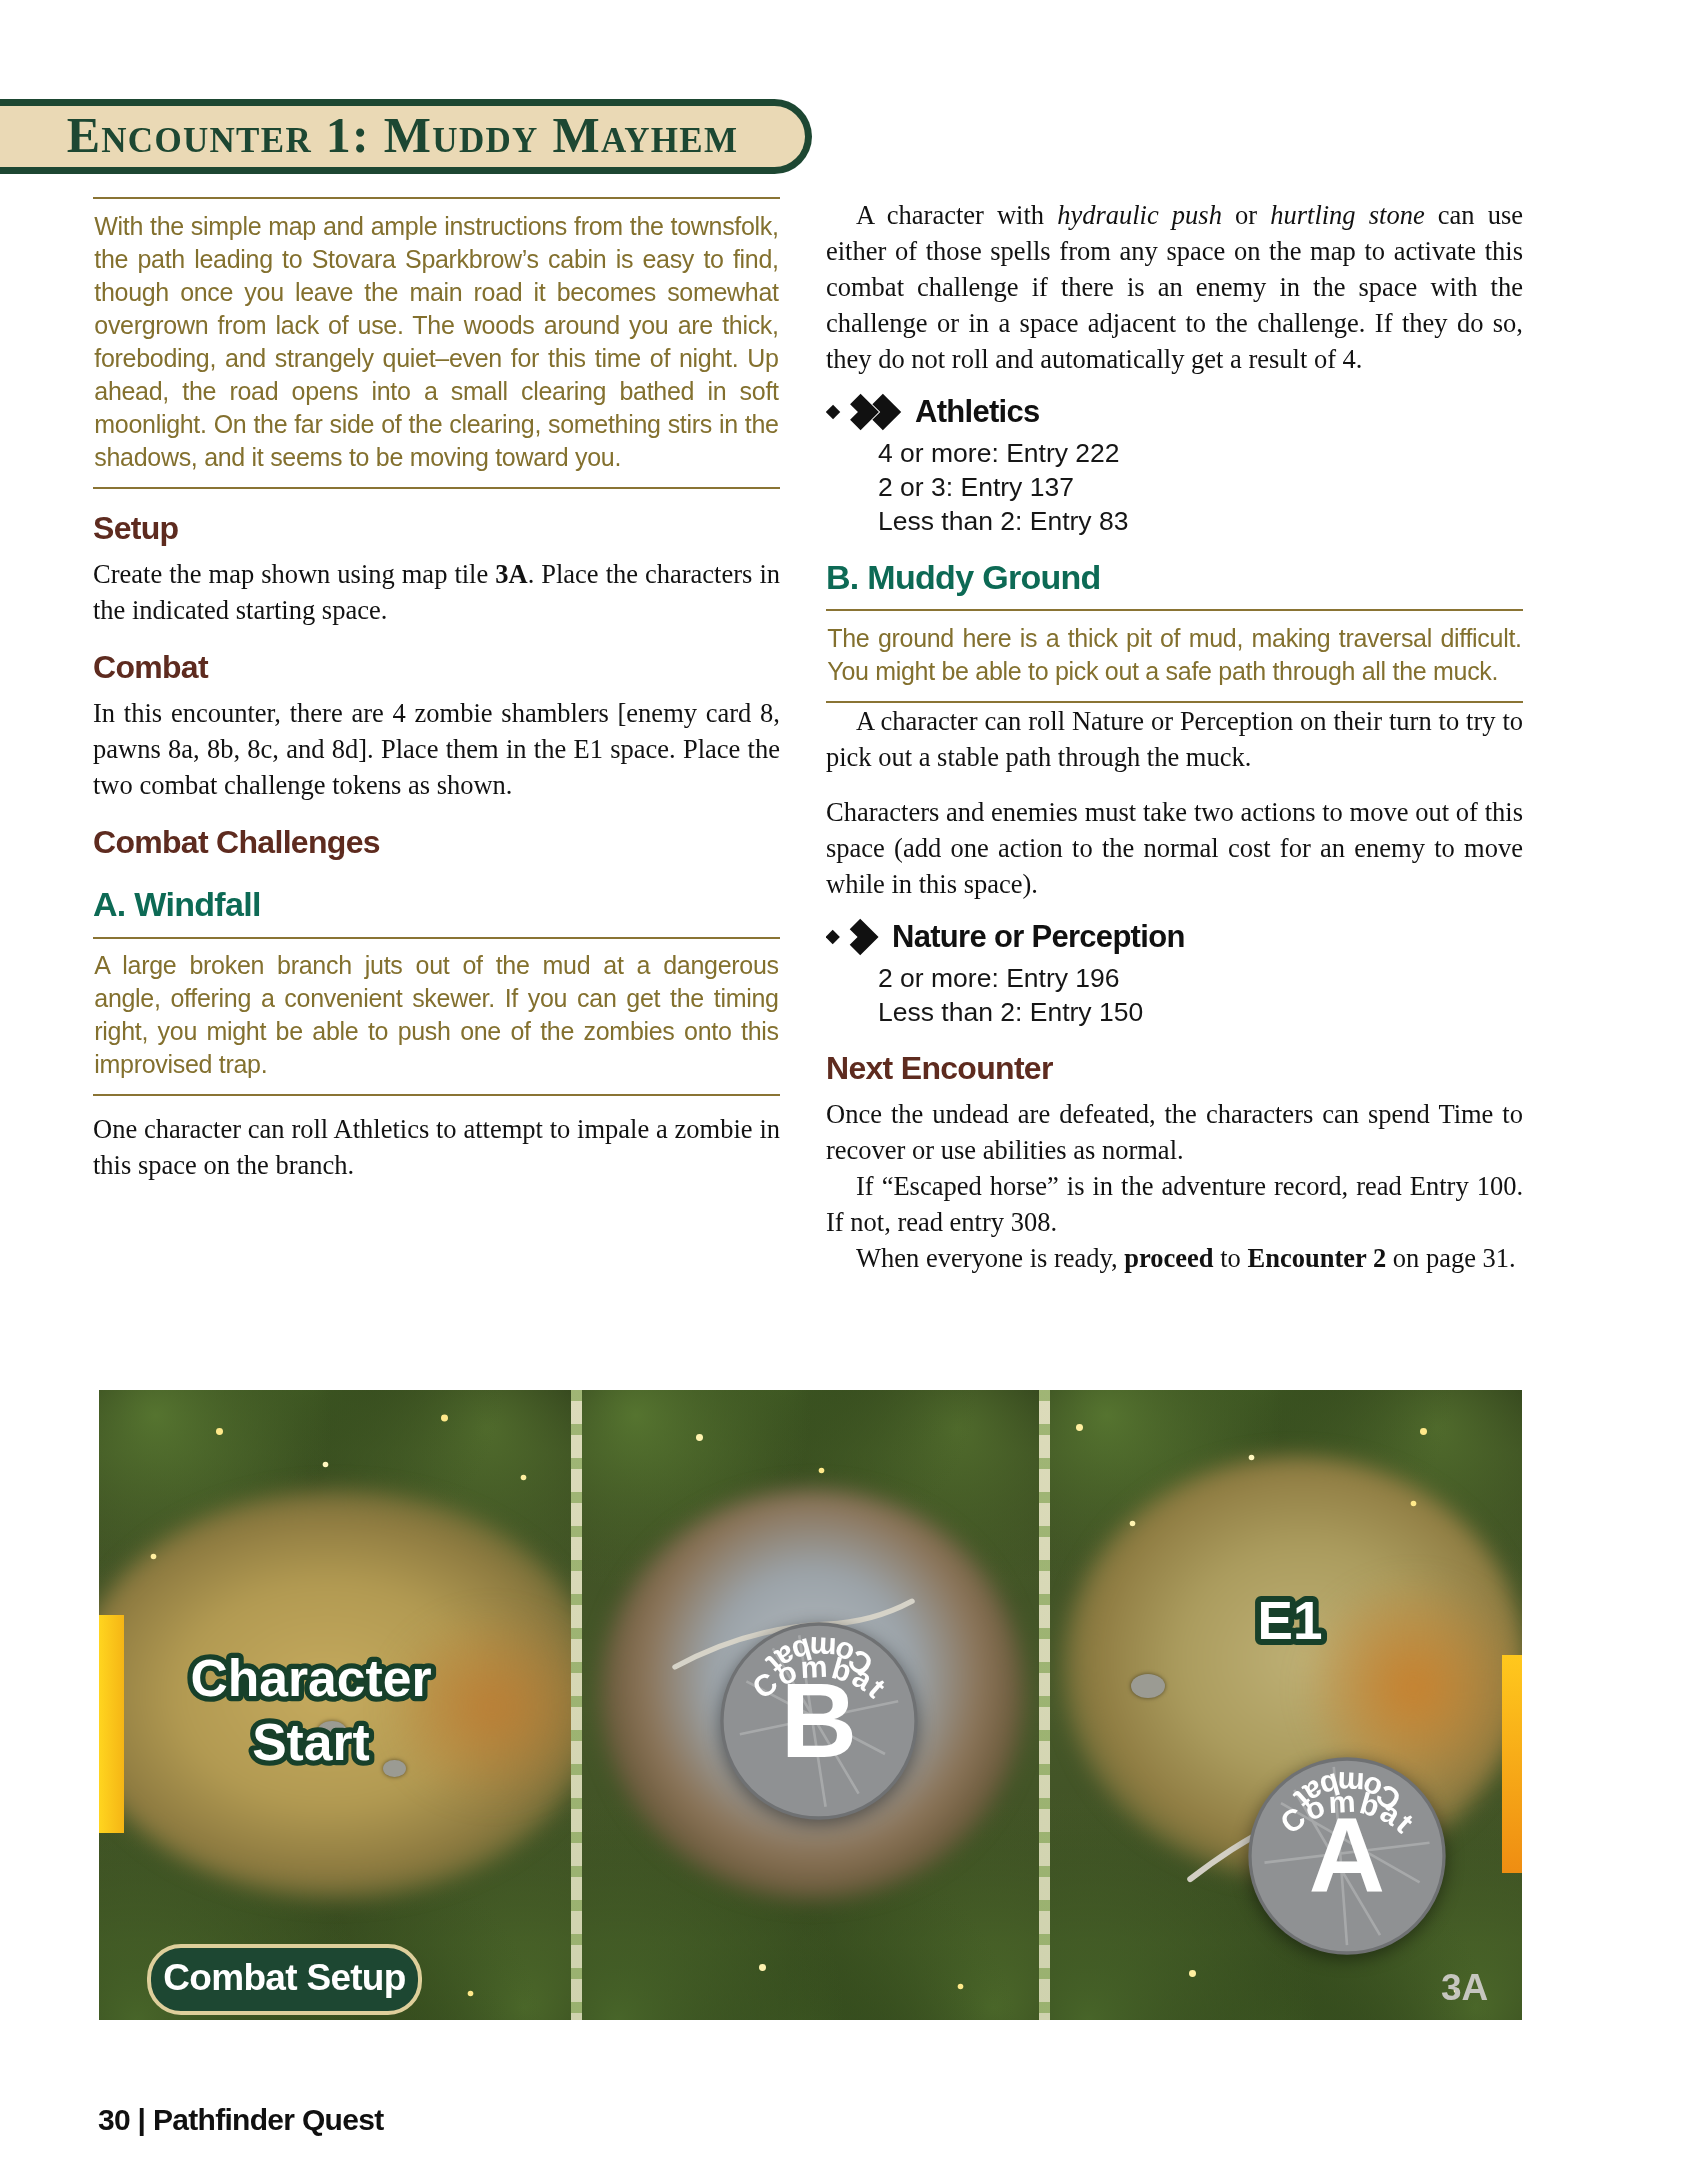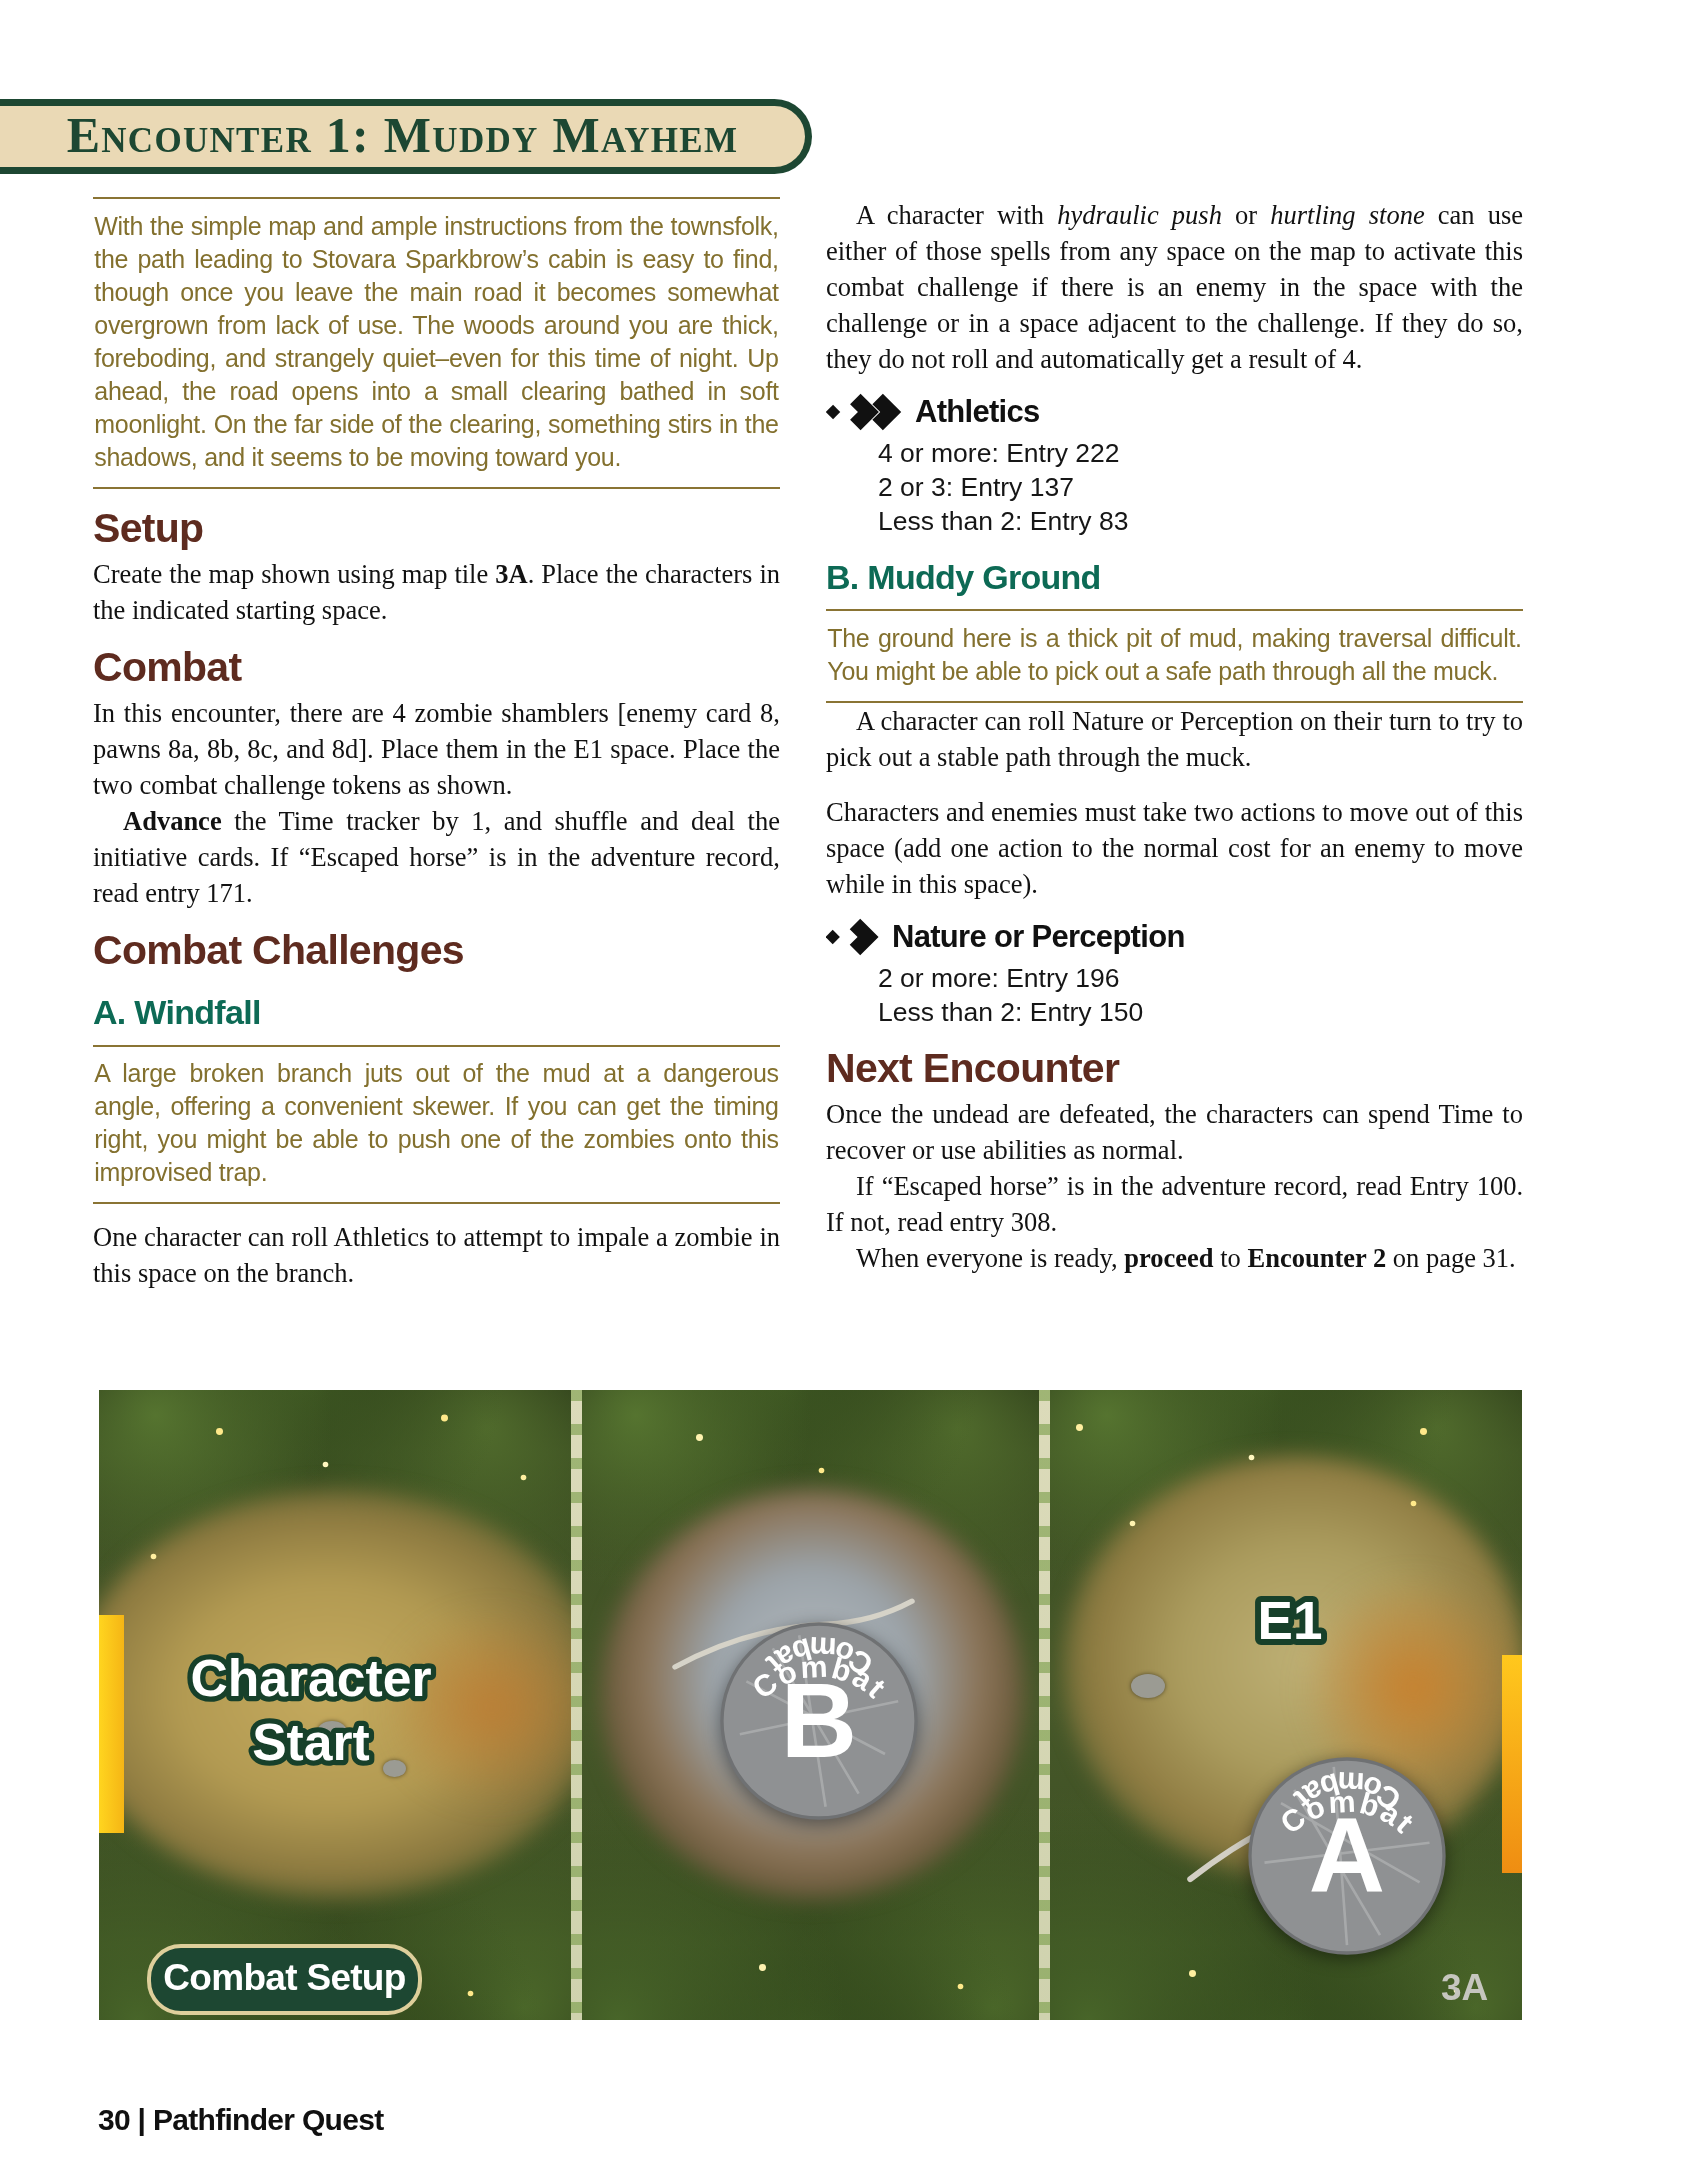--- a/index.html
+++ b/index.html
@@ -35,21 +35,21 @@
     color:#83702e; text-align:justify;
   }
   .body-p {
     font-size:26.5px; line-height:36px; text-align:justify; color:#121212;
   }
   .indent { text-indent:30px; }
   .mt-sm { margin-top:14.6px; } .mt-md { margin-top:18.5px; } .mt-lg { margin-top:22.5px; }
 
   h2.sec {
     font-family:"Liberation Sans", sans-serif; font-weight:bold;
-    font-size:41px; line-height:45px; letter-spacing:-0.7px; color:#5e2b1f;
+    font-size:32px; line-height:45px; letter-spacing:-0.7px; color:#5e2b1f;
     margin-top:17px; margin-bottom:5.3px;
   }
   h3.sub {
     font-family:"Liberation Sans", sans-serif; font-weight:bold;
     font-size:34px; line-height:38px; letter-spacing:-0.7px; color:#0d6a55;
     margin-top:20px; margin-bottom:13.2px;
   }
   .skill-head {
     display:flex; align-items:center; gap:12px;
     font-family:"Liberation Sans", sans-serif; font-weight:bold;
@@ -167,21 +167,20 @@
   </div>
 
   <div class="col col-left">
     <div class="readaloud">With the simple map and ample instructions from the townsfolk, the path leading to Stovara Sparkbrow’s cabin is easy to find, though once you leave the main road it becomes somewhat overgrown from lack of use. The woods around you are thick, foreboding, and strangely quiet–even for this time of night. Up ahead, the road opens into a small clearing bathed in soft moonlight. On the far side of the clearing, something stirs in the shadows, and it seems to be moving toward you.</div>
 
     <h2 class="sec">Setup</h2>
     <p class="body-p"><span>Create the map shown using map tile </span><b>3A</b><span>. Place the characters in the indicated starting space.</span></p>
 
     <h2 class="sec">Combat</h2>
     <p class="body-p">In this encounter, there are 4 zombie shamblers [enemy card 8, pawns 8a, 8b, 8c, and 8d]. Place them in the E1 space. Place the two combat challenge tokens as shown.</p>
-    <p class="body-p indent"><b>Advance</b><span> the Time tracker by 1, and shuffle and deal the initiative cards. If “Escaped horse” is in the adventure record, read entry 171.</span></p>
 
     <h2 class="sec">Combat Challenges</h2>
 
     <h3 class="sub">A. Windfall</h3>
     <div class="readaloud">A large broken branch juts out of the mud at a dangerous angle, offering a convenient skewer. If you can get the timing right, you might be able to push one of the zombies onto this improvised trap.</div>
     <p class="body-p mt-sm">One character can roll Athletics to attempt to impale a zombie in this space on the branch.</p>
   </div>
 
   <div class="col col-right">
     <p class="body-p indent"><span>A character with </span><i>hydraulic push</i><span> or </span><i>hurtling stone</i><span> can use either of those spells from any space on the map to activate this combat challenge if there is an enemy in the space with the challenge or in a space adjacent to the challenge. If they do so, they do not roll and automatically get a result of 4.</span></p>

